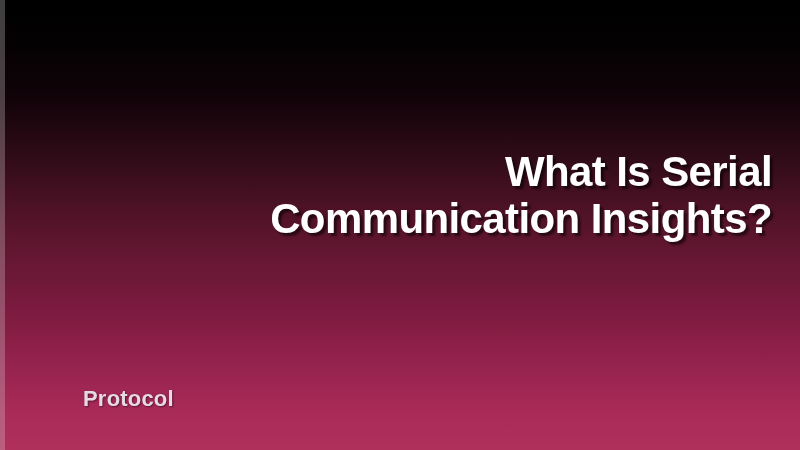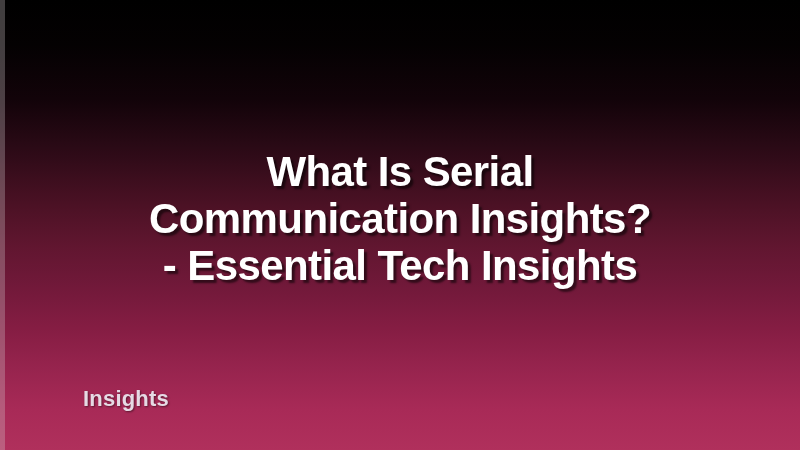--- a/index.html
+++ b/index.html
@@ -64,20 +64,21 @@
     line-height: 47px;
     letter-spacing: -0.6px;
     text-shadow: 3px 3px 2px rgba(0, 0, 0, 0.55);
     padding: 0 28px;
     box-sizing: border-box;
   }
 
   .headline .line {
     display: block;
     white-space: nowrap;
+    text-align: right;
   }
 
   .brand {
     position: absolute;
     left: 83px;
     top: 386px;
     color: #e6dae4;
     font-weight: 700;
     font-size: 22px;
     letter-spacing: 0.2px;
@@ -90,19 +91,18 @@
 <div id="stage">
 
   <div class="bg-gradient"></div>
   <div class="left-edge-veil"></div>
 
   <div class="content">
 
     <div class="headline">
       <span class="line">What Is Serial</span>
       <span class="line">Communication Insights?</span>
-      <span class="line">- Essential Tech Insights</span>
     </div>
 
-    <div class="brand">Insights</div>
+    <div class="brand">Protocol</div>
 
   </div>
 </div>
 
 </body></html>

